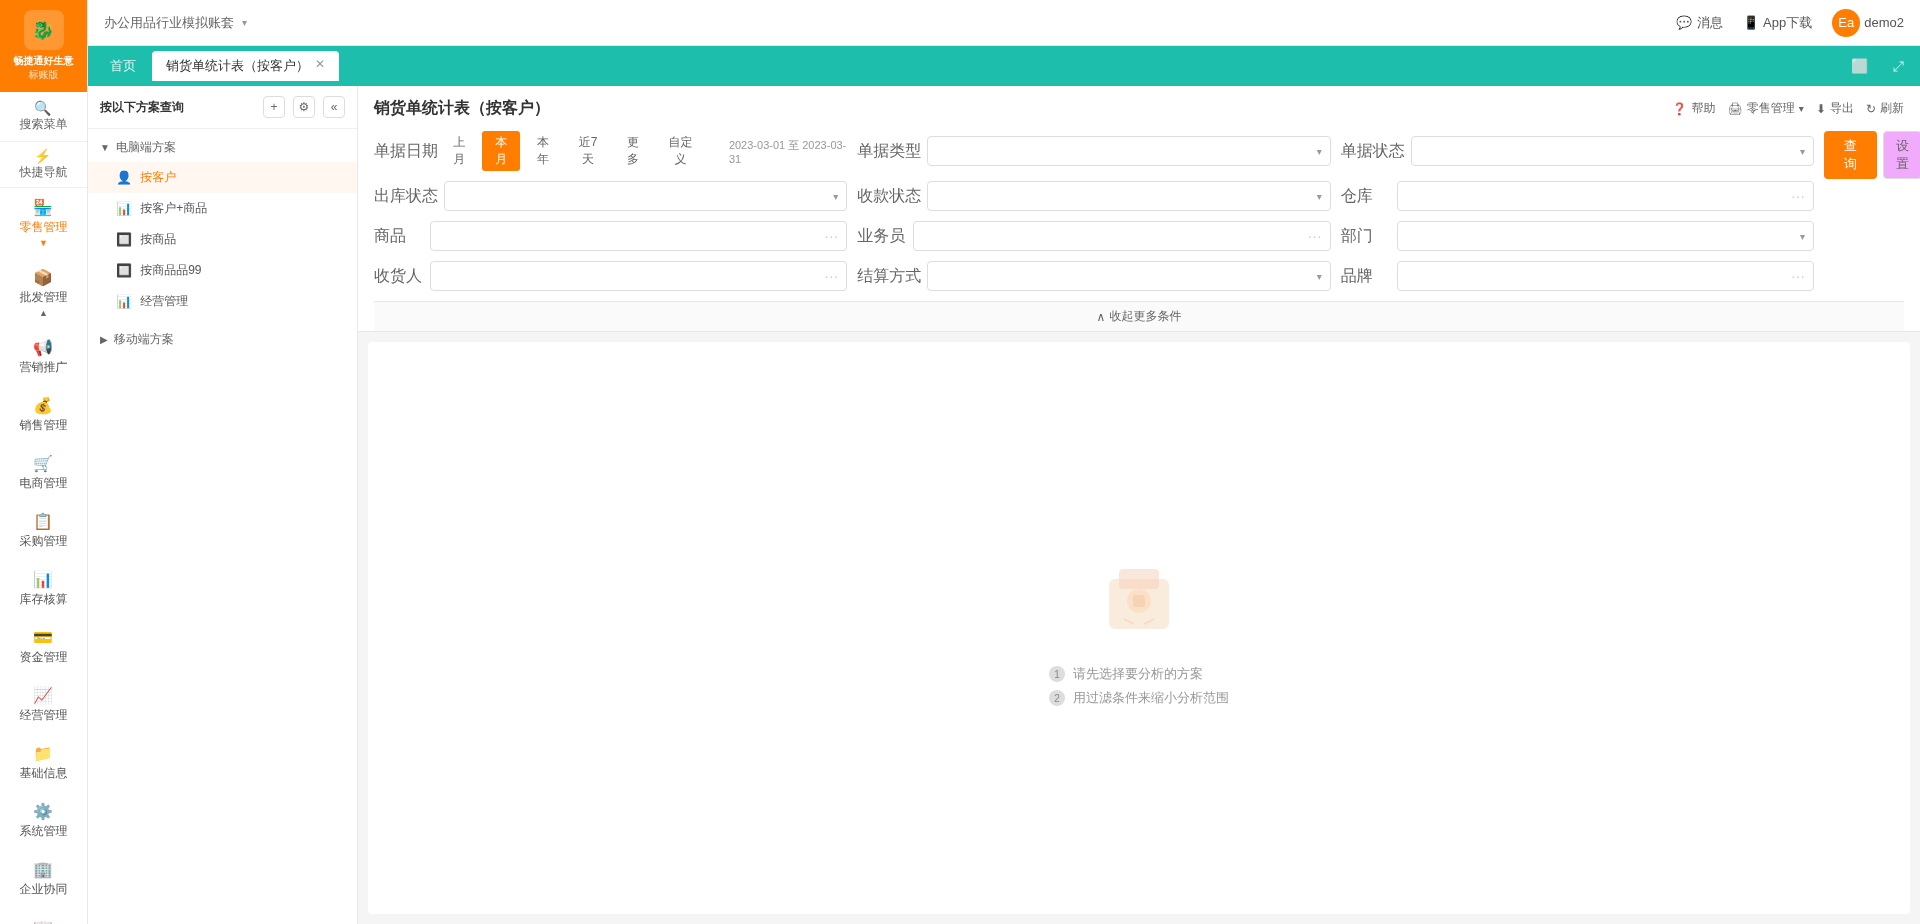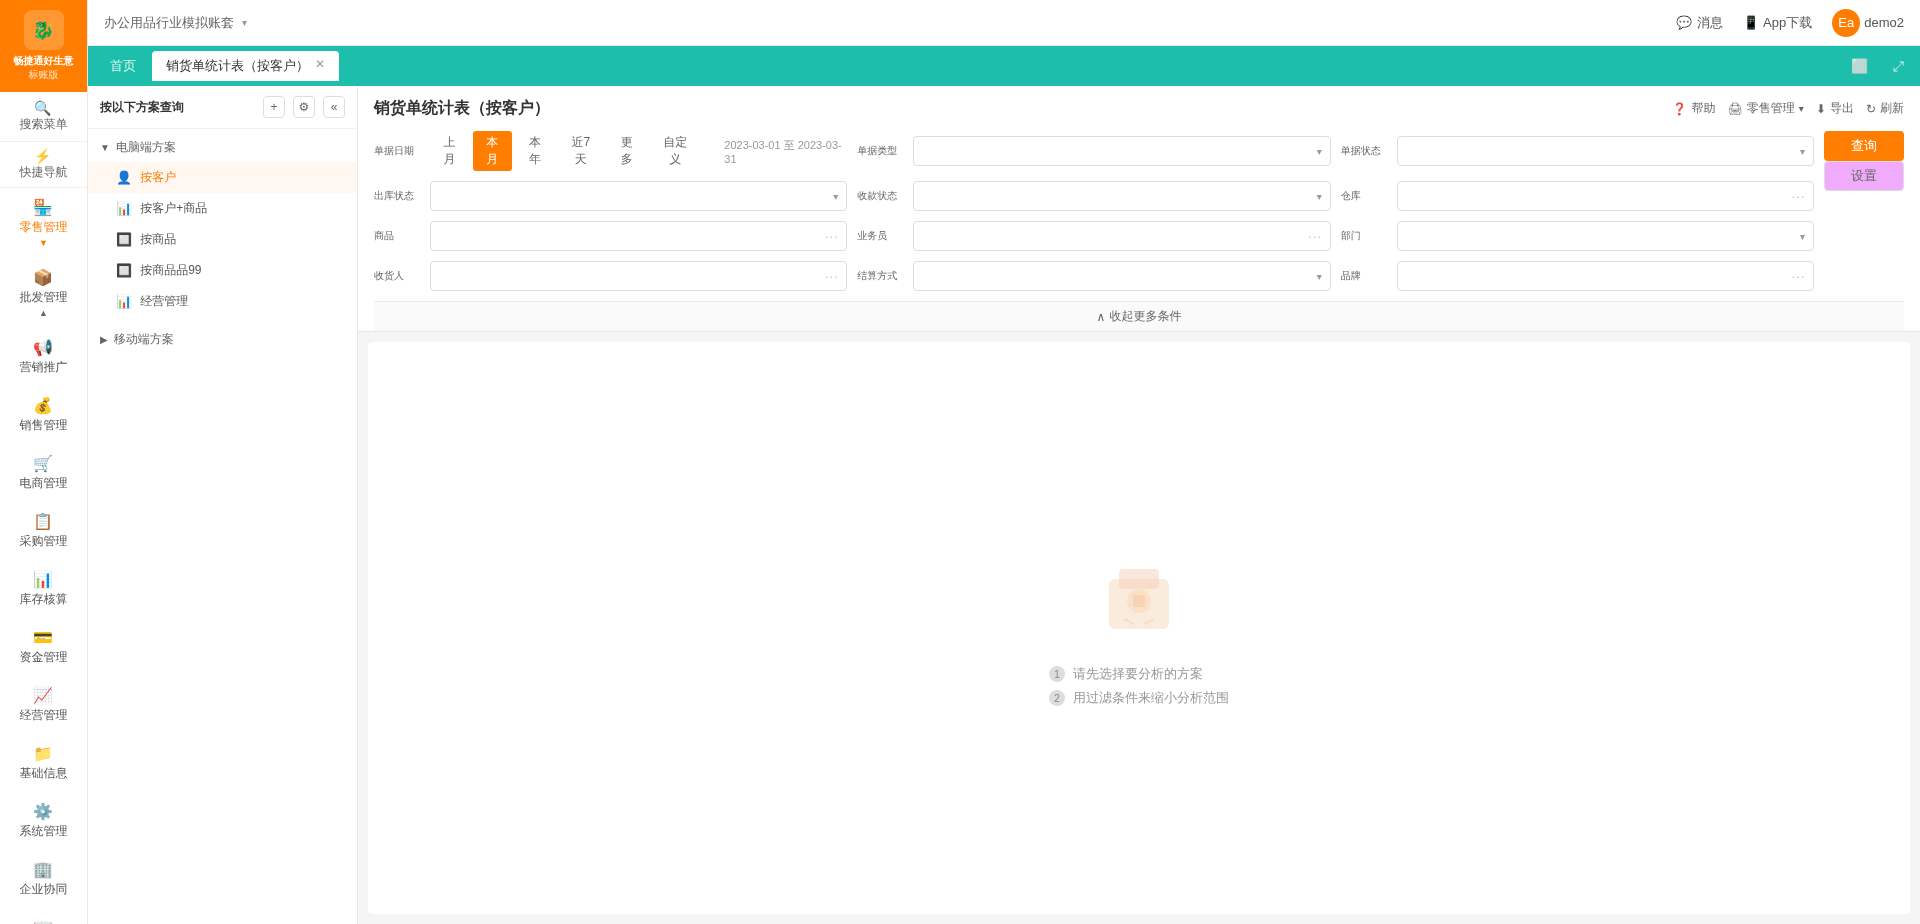--- a/index.html
+++ b/index.html
@@ -258,21 +258,21 @@
       margin-bottom: 10px;
       align-items: center;
     }
     .filter-item {
       display: flex;
       align-items: center;
       gap: 6px;
     }
     .filter-label {
       color: #666;
-      font-size: 10px;
+      font-size: 16px;
       white-space: nowrap;
       min-width: 50px;
     }
     .filter-input {
       flex: 1;
       height: 30px;
       border: 1px solid #ddd;
       border-radius: 4px;
       padding: 0 8px;
       font-size: 12px;
@@ -666,21 +666,21 @@
             </div>
             <div class="filter-item">
               <span class="filter-label">品牌</span>
               <div class="filter-input">
                 <span></span>
                 <span class="filter-input-dots">···</span>
               </div>
             </div>
           </div>
 
-          <div style="position:absolute; right:0; top:0; display:flex; flex-direction:column; gap:0; width:80px;">
+          <div style="position:absolute; right:0; top:0; display:flex; flex-direction:row; gap:6px; width:80px;">
             <button class="btn-query">查询</button>
             <button class="btn-settings">设置</button>
           </div>
         </div>
 
         <div class="collapse-bar">
           <span class="collapse-btn">
             <span>∧</span>
             <span>收起更多条件</span>
           </span>

